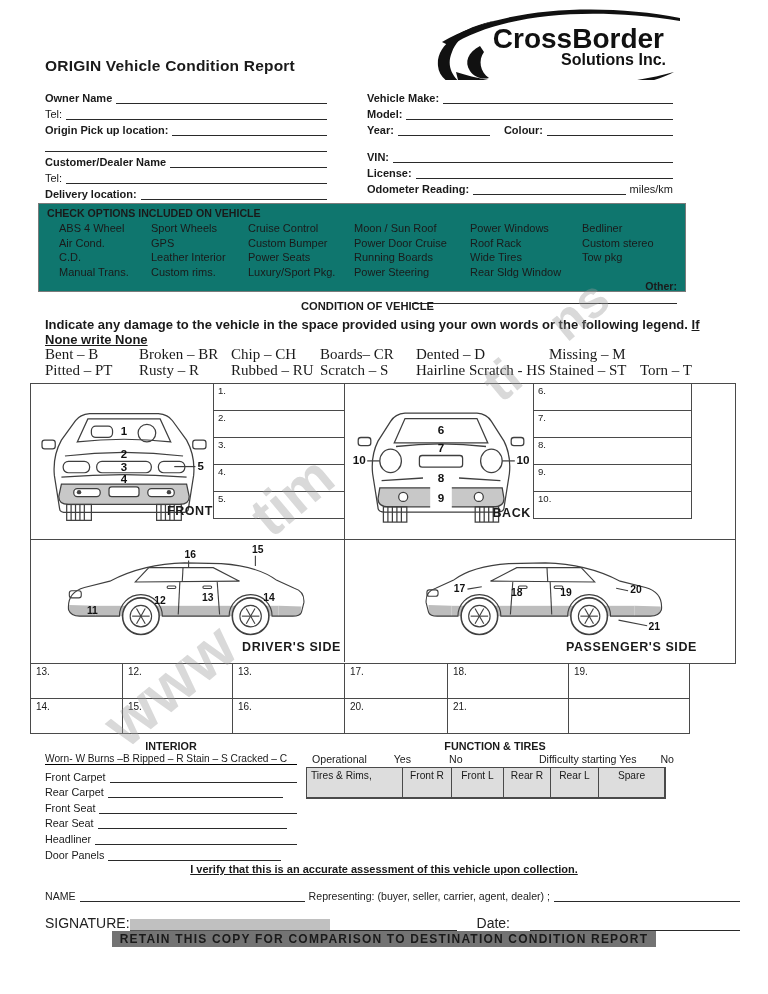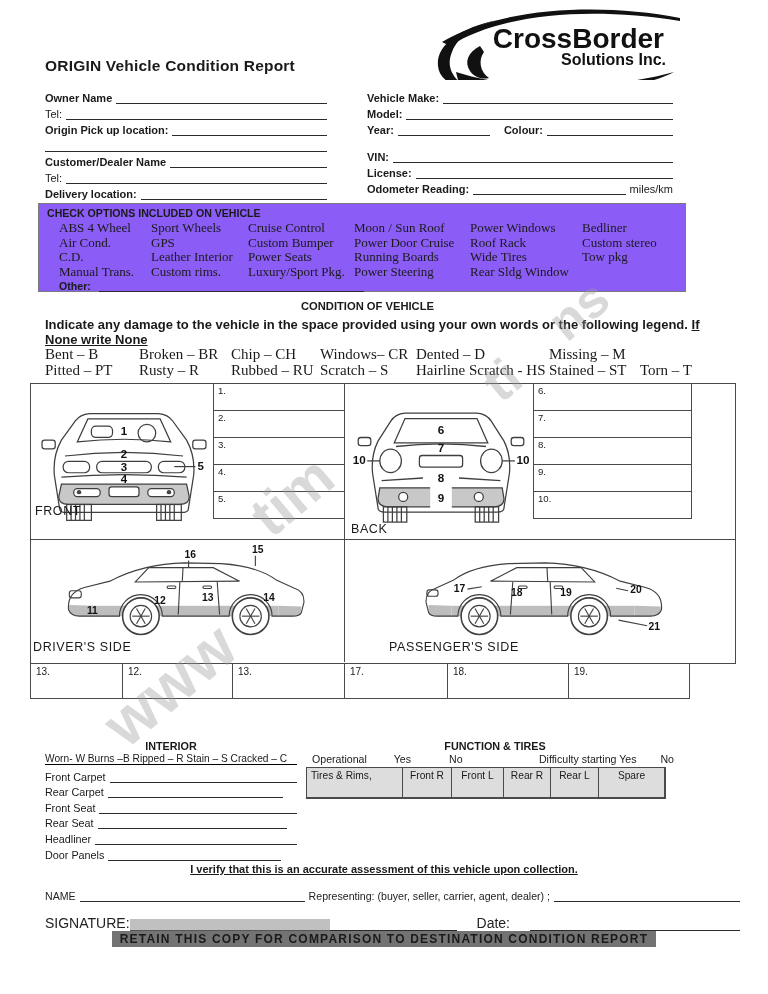--- a/index.html
+++ b/index.html
@@ -11,43 +11,43 @@
   .grow{flex:1;}
   .frow{display:flex;align-items:flex-end;margin-bottom:4px;font-size:11px;white-space:nowrap;}
   .frow .lbl{margin-right:4px;}
   
   .title{left:45px;top:57px;font-size:15.5px;font-weight:bold;letter-spacing:.2px;}
   .logo{left:428px;top:8px;width:252px;height:72px;}
   
   .col-left{left:45px;top:92px;width:282px;}
   .col-right{left:367px;top:92px;width:306px;}
   
-  .opt-box{left:38px;top:203px;width:648px;height:89px;background:#8b5cf6;
+  .opt-box{left:38px;top:203px;width:648px;height:89px;background:#0f766e;
            border:1px solid #7a7a7a;box-sizing:border-box;padding:3px 8px;}
   .opt-title{font-size:10.6px;font-weight:bold;margin-bottom:2px;}
   .opt-row{display:grid;grid-template-columns:92px 97px 106px 116px 112px 1fr;
-           font-size:13px;line-height:14.5px;padding-left:12px;font-family:Liberation Serif, serif;}
-  .opt-other{display:flex;align-items:flex-end;font-size:10.6px;padding-left:12px;margin-top:1px;}
+           font-size:11px;line-height:14.5px;padding-left:12px;}
+  .opt-other{display:flex;align-items:flex-end;font-size:10.6px;padding-left:12px;margin-top:1px;flex-direction:column;}
   
   .cond-title{left:45px;top:300px;width:645px;text-align:center;font-size:11.2px;font-weight:bold;}
   .cond-instr{left:45px;top:317px;width:680px;font-size:13px;font-weight:bold;}
   .cond-instr .u{text-decoration:underline;}
   .legend{left:45px;top:346px;width:680px;font-size:15px;font-family:Liberation Serif, serif;}
   .legend-row{display:grid;grid-template-columns:94px 92px 89px 96px 133px 91px 1fr;line-height:16px;}
   
   .main-table{left:30px;top:383px;width:706px;height:281px;border:1.5px solid #4a4a4a;box-sizing:border-box;}
   .rowA{height:156px;display:flex;border-bottom:1.5px solid #4a4a4a;box-sizing:border-box;}
   .rowB{height:122px;display:flex;}
   .cellL{width:314px;border-right:1.5px solid #4a4a4a;position:relative;box-sizing:border-box;}
   .cellR{flex:1;position:relative;}
   .num-col{position:absolute;top:0;font-size:9.6px;color:#222;}
   .num-col .nb{box-sizing:border-box;height:27px;border-bottom:1.2px solid #4a4a4a;padding:1px 4px;}
   .nb-a{left:182px;right:0;border-left:1.2px solid #4a4a4a;}
   .nb-b{left:188px;width:157px;border-left:1.2px solid #4a4a4a;border-right:1.2px solid #4a4a4a;}
-  .car-label{position:absolute;font-weight:normal;font-size:12.5px;letter-spacing:.6px;text-align:left;}
+  .car-label{position:absolute;font-weight:bold;font-size:12.5px;letter-spacing:.6px;text-align:right;}
   svg text{font-family:"Liberation Sans",sans-serif;font-weight:bold;fill:#111;}
   
   .bottom-grid{left:30px;top:663px;width:660px;border-left:1.2px solid #4a4a4a;border-top:1.2px solid #4a4a4a;box-sizing:border-box;}
   .bg-row{display:grid;grid-template-columns:92px 110px 112px 103px 121px 1fr;}
   .bg-cell{height:35px;border-right:1.2px solid #4a4a4a;border-bottom:1.2px solid #4a4a4a;
            font-size:10px;padding:2px 5px;box-sizing:border-box;}
   
   .interior{left:45px;top:740px;width:252px;}
   .int-title{text-align:center;font-size:10.8px;font-weight:bold;}
   .int-legend{font-size:10.2px;border-bottom:1px solid #000;display:block;margin:1px 0 2px 0;white-space:nowrap;}
@@ -200,21 +200,21 @@
   <div class="abs cond-title">CONDITION OF VEHICLE</div>
   <div class="abs cond-instr">
     <span>Indicate any damage to the vehicle in the space provided using your own words or the following legend.</span>
     <span class="u">If None write None</span>
   </div>
   <div class="abs legend">
     <div class="legend-row">
       <span>Bent  – B</span>
         <span>Broken – BR</span>
         <span>Chip – CH</span>
-        <span>Windows– CR</span>
+        <span>Boards– CR</span>
         <span>Dented –  D</span>
         <span>Missing –  M</span>
     </div>
     <div class="legend-row">
       <span>Pitted  – PT</span>
         <span>Rusty – R</span>
         <span>Rubbed – RU</span>
         <span>Scratch – S</span>
         <span>Hairline Scratch  - HS</span>
         <span>Stained  – ST</span>
@@ -301,21 +301,21 @@
               <line x1="153" y1="133" x2="153" y2="150"></line>
               <line x1="158" y1="133" x2="158" y2="150"></line>
           </g>
           <text x="100" y="52" text-anchor="middle" font-size="13" stroke="none">6</text>
           <text x="100" y="72" text-anchor="middle" font-size="13" stroke="none">7</text>
           <text x="100" y="106" text-anchor="middle" font-size="13" stroke="none">8</text>
           <text x="100" y="128" text-anchor="middle" font-size="13" stroke="none">9</text>
           <text x="2" y="86" text-anchor="start" font-size="13" stroke="none">10</text>
           <text x="184" y="86" text-anchor="start" font-size="13" stroke="none">10</text>
         </svg>
-        <div class="car-label" style="left:6px;top:138px;width:180px">BACK</div>
+        <div class="car-label" style="left:6px;top:122px;width:180px">BACK</div>
         <div class="num-col nb-b">
           <div class="nb">6.</div>
           <div class="nb">7.</div>
           <div class="nb">8.</div>
           <div class="nb">9.</div>
           <div class="nb">10.</div>
         </div>
       </div>
     </div>
     <div class="rowB">
@@ -396,20 +396,28 @@
 
   <div class="abs bottom-grid">
     <div class="bg-row">
       <div class="bg-cell">13.</div>
       <div class="bg-cell">12.</div>
       <div class="bg-cell">13.</div>
       <div class="bg-cell">17.</div>
       <div class="bg-cell">18.</div>
       <div class="bg-cell">19.</div>
     </div>
+    <div class="bg-row">
+      <div class="bg-cell">14.</div>
+      <div class="bg-cell">15.</div>
+      <div class="bg-cell">16.</div>
+      <div class="bg-cell">20.</div>
+      <div class="bg-cell">21.</div>
+      <div class="bg-cell"></div>
+    </div>
   </div>
 
   <div class="abs interior">
     <div class="int-title">INTERIOR</div>
     <span class="int-legend">Worn- W   Burns –B   Ripped – R   Stain – S  Cracked – C</span>
     <div class="int-row">
         <span>Front Carpet</span>
         <span class="fill grow"></span>
       </div>
     <div class="int-row">

